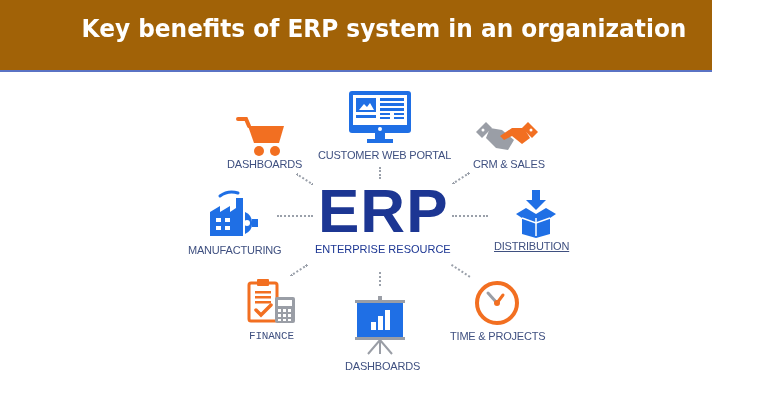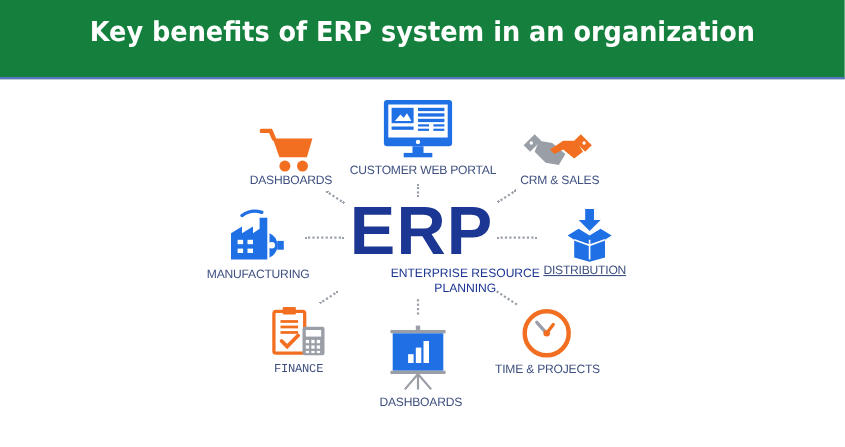--- a/index.html
+++ b/index.html
@@ -1,38 +1,37 @@
 <!DOCTYPE html>
 <html><head>
 <meta charset="utf-8">
 <style>
   html,body{margin:0;padding:0;}
   body{width:768px;height:406px;background:#ffffff;position:relative;overflow:hidden;font-family:"Liberation Sans",sans-serif;}
-  .header{position:absolute;left:0;top:0;width:768px;height:70px;background:#15803d;border-bottom:2px solid #5a73c4;}
+  .header{position:absolute;left:0;top:0;width:712px;height:70px;background:#a16207;border-bottom:2px solid #5a73c4;}
   .header .title{position:absolute;left:0;width:768px;top:14px;text-align:center;color:#ffffff;font-family:"DejaVu Sans",sans-serif;font-weight:bold;font-size:25px;letter-spacing:0px;transform:scaleX(0.93);}
   .node{position:absolute;}
   .label{position:absolute;font-family:"Liberation Sans",sans-serif;font-size:11px;color:#3f5080;letter-spacing:-0.2px;white-space:nowrap;}
   .dots-h{position:absolute;height:0;border-top:2px dotted #9aa0aa;}
   .dots-v{position:absolute;width:0;border-left:2px dotted #9aa0aa;}
   .dots-d{position:absolute;height:0;border-top:2px dotted #9aa0aa;transform-origin:0 0;}
   .erp{position:absolute;left:318px;top:180px;width:130px;text-align:right;font-family:Liberation Sans, sans-serif;font-weight:bold;font-size:62px;color:#1c3693;letter-spacing:1px;line-height:62px;}
-  .erp-sub{position:absolute;left:315px;top:243px;width:136px;text-align:center;font-family:"Liberation Sans",sans-serif;font-size:11px;color:#1c3693;line-height:13px;margin-left:40px;}
+  .erp-sub{position:absolute;left:315px;top:243px;width:136px;text-align:left;font-family:"Liberation Sans",sans-serif;font-size:11px;color:#1c3693;line-height:13px;}
   svg{position:absolute;overflow:visible;}
 </style>
 </head>
 <body>
 
 <div class="header">
   <div class="title">Key benefits of ERP system in an organization</div>
 </div>
 
 <div class="erp">ERP</div>
 <div class="erp-sub">
   <div>ENTERPRISE RESOURCE</div>
-  <div>PLANNING</div>
 </div>
 
 <div class="dots-v" style="left:379px;top:167px;height:12px;"></div>
 <div class="dots-v" style="left:379px;top:272px;height:14px;"></div>
 <div class="dots-h" style="left:277px;top:215px;width:36px;"></div>
 <div class="dots-h" style="left:452px;top:215px;width:36px;"></div>
 <div class="dots-d" style="left:297px;top:173px;width:20px;transform:rotate(33deg);"></div>
 <div class="dots-d" style="left:452px;top:183px;width:20px;transform:rotate(-33deg);"></div>
 <div class="dots-d" style="left:290px;top:275px;width:20px;transform:rotate(-33deg);"></div>
 <div class="dots-d" style="left:452px;top:264px;width:22px;transform:rotate(33deg);"></div>

